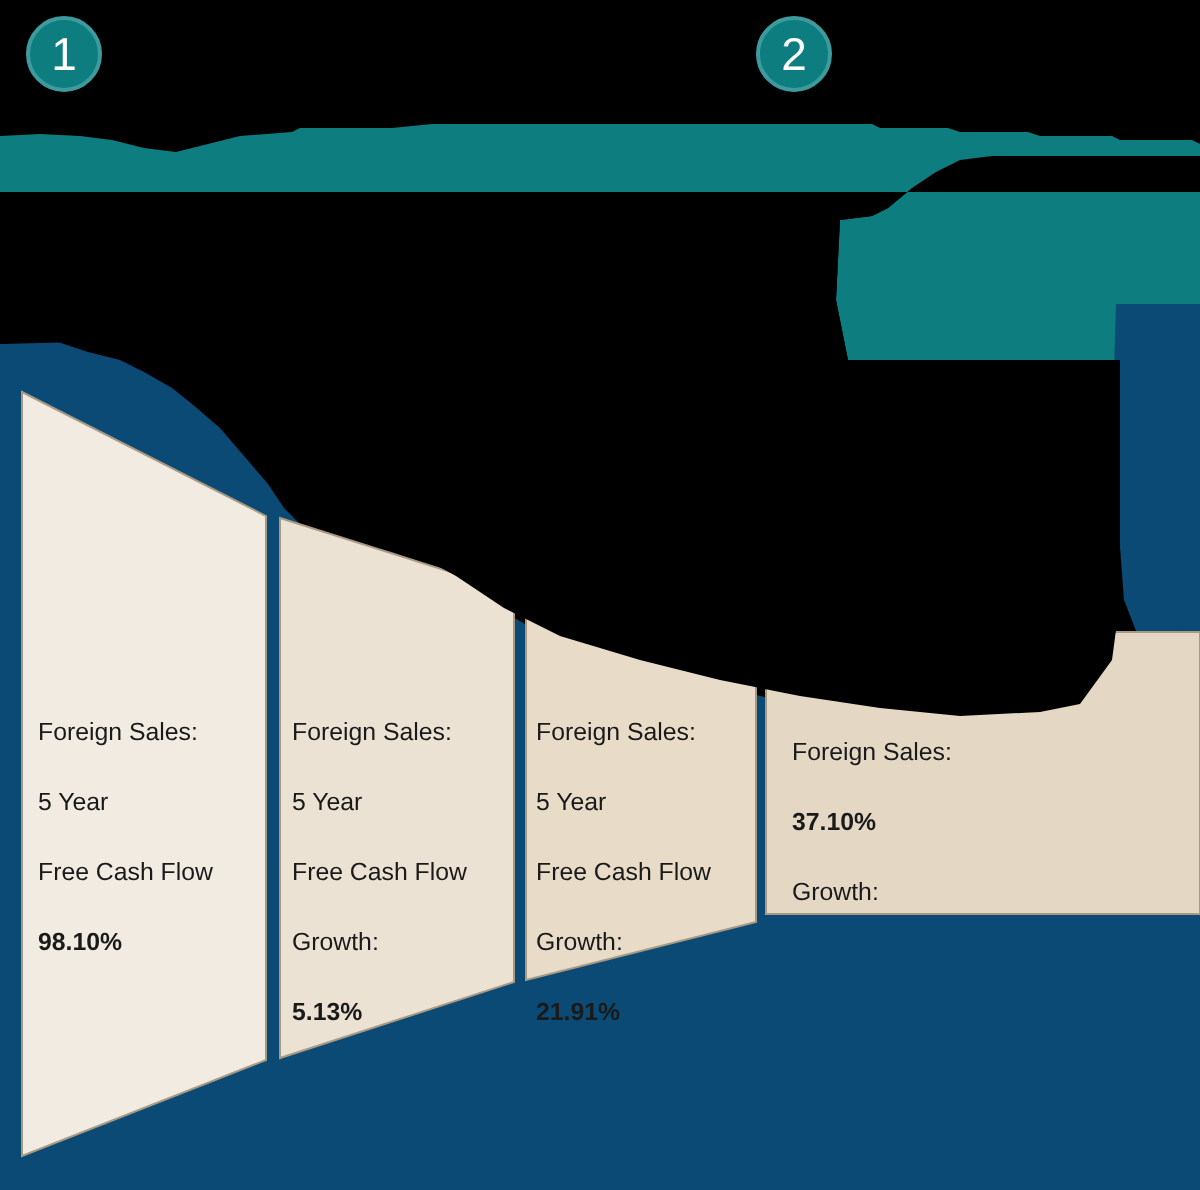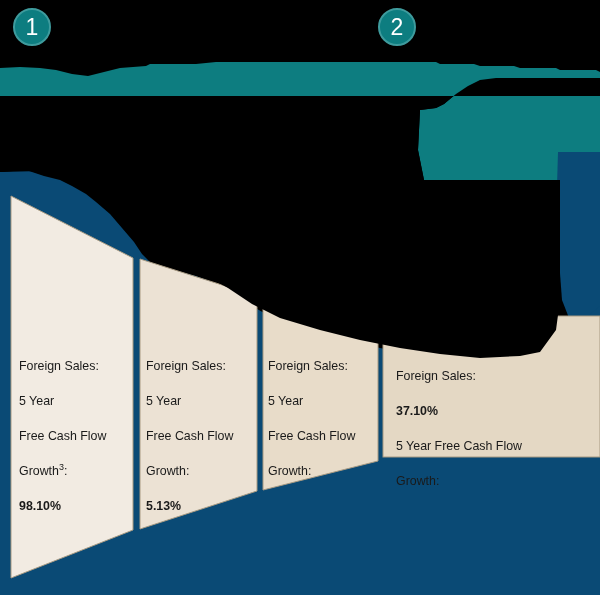--- a/index.html
+++ b/index.html
@@ -132,39 +132,38 @@
     </g>
   </svg>
 
   <div class="badge" id="badge-1">1</div>
   <div class="badge" id="badge-2">2</div>
 
   <div class="panel-text" id="text-1">
     <div class="lbl">Foreign Sales:</div>
     <div class="lbl">5 Year</div>
     <div class="lbl">Free Cash Flow</div>
-    <div class="lbl"><span>Growth</span><sup>3</sup><span>:</span></div>
     <div class="val">98.10%</div>
   </div>
 
   <div class="panel-text" id="text-2">
     <div class="lbl">Foreign Sales:</div>
     <div class="lbl">5 Year</div>
     <div class="lbl">Free Cash Flow</div>
     <div class="lbl"><span>Growth</span><span>:</span></div>
     <div class="val">5.13%</div>
   </div>
 
   <div class="panel-text" id="text-3">
     <div class="lbl">Foreign Sales:</div>
     <div class="lbl">5 Year</div>
     <div class="lbl">Free Cash Flow</div>
     <div class="lbl"><span>Growth</span><span>:</span></div>
+    <div class="val">21.91%</div>
   </div>
 
   <div class="panel-text" id="text-4">
     <div class="lbl">Foreign Sales:</div>
     <div class="val">37.10%</div>
-    <div class="lbl">5 Year Free Cash Flow</div>
     <div class="lbl"><span>Growth</span><span>:</span></div>
   </div>
 
 </div>
 
 </body></html>

